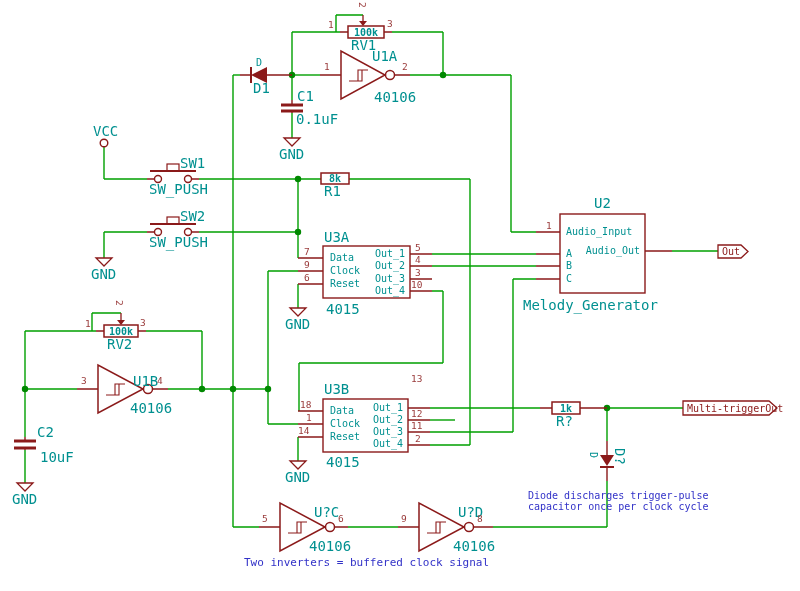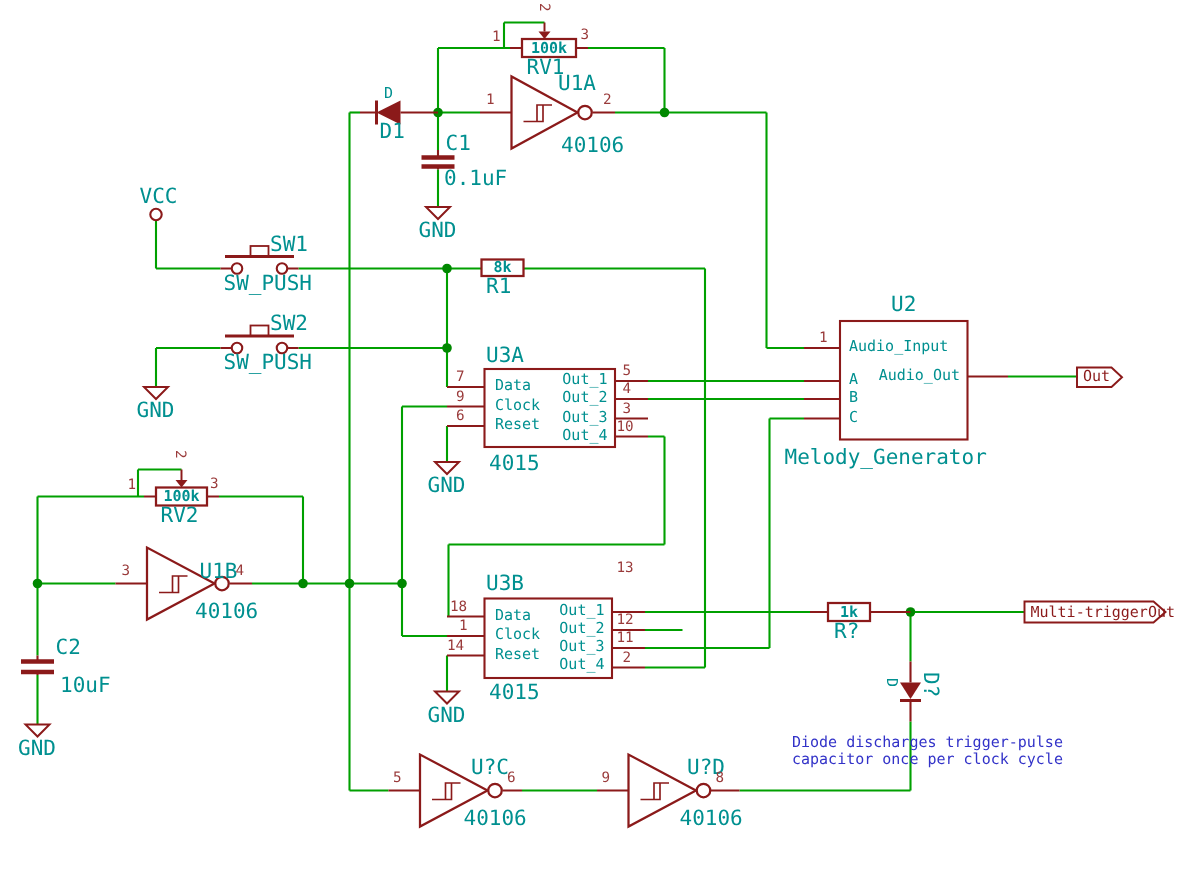--- a/index.html
+++ b/index.html
@@ -178,20 +178,21 @@
       <path d="M17 483 H33 L25 491 Z"></path>
     </g>
 
     <polygon points="718,245 741,245 748,251.5 741,258 718,258" stroke="#8B1A1A" stroke-width="1.3" fill="none"></polygon>
     <polygon points="683,401 769,401 777,408 769,415 683,415" stroke="#8B1A1A" stroke-width="1.3" fill="none"></polygon>
   </g>
 </svg>
 
 <div class="cm2" style="left:528px;top:501px">capacitor once per clock cycle</div>
 <div class="cm2" style="left:528px;top:490px">Diode discharges trigger-pulse</div>
+<div class="cm" style="left:244px;top:557px">Two inverters = buffered clock signal</div>
 
 <div class="t" style="left:93px;top:126px">VCC</div>
 <div class="t" style="left:279px;top:149px">GND</div>
 <div class="t" style="left:91px;top:269px">GND</div>
 <div class="t" style="left:285px;top:319px">GND</div>
 <div class="t" style="left:285px;top:472px">GND</div>
 <div class="t" style="left:12px;top:494px">GND</div>
 
 <div class="ts ctr" style="left:348px;top:28px;width:36px">100k</div>
 <div class="t" style="left:351px;top:40px">RV1</div>

